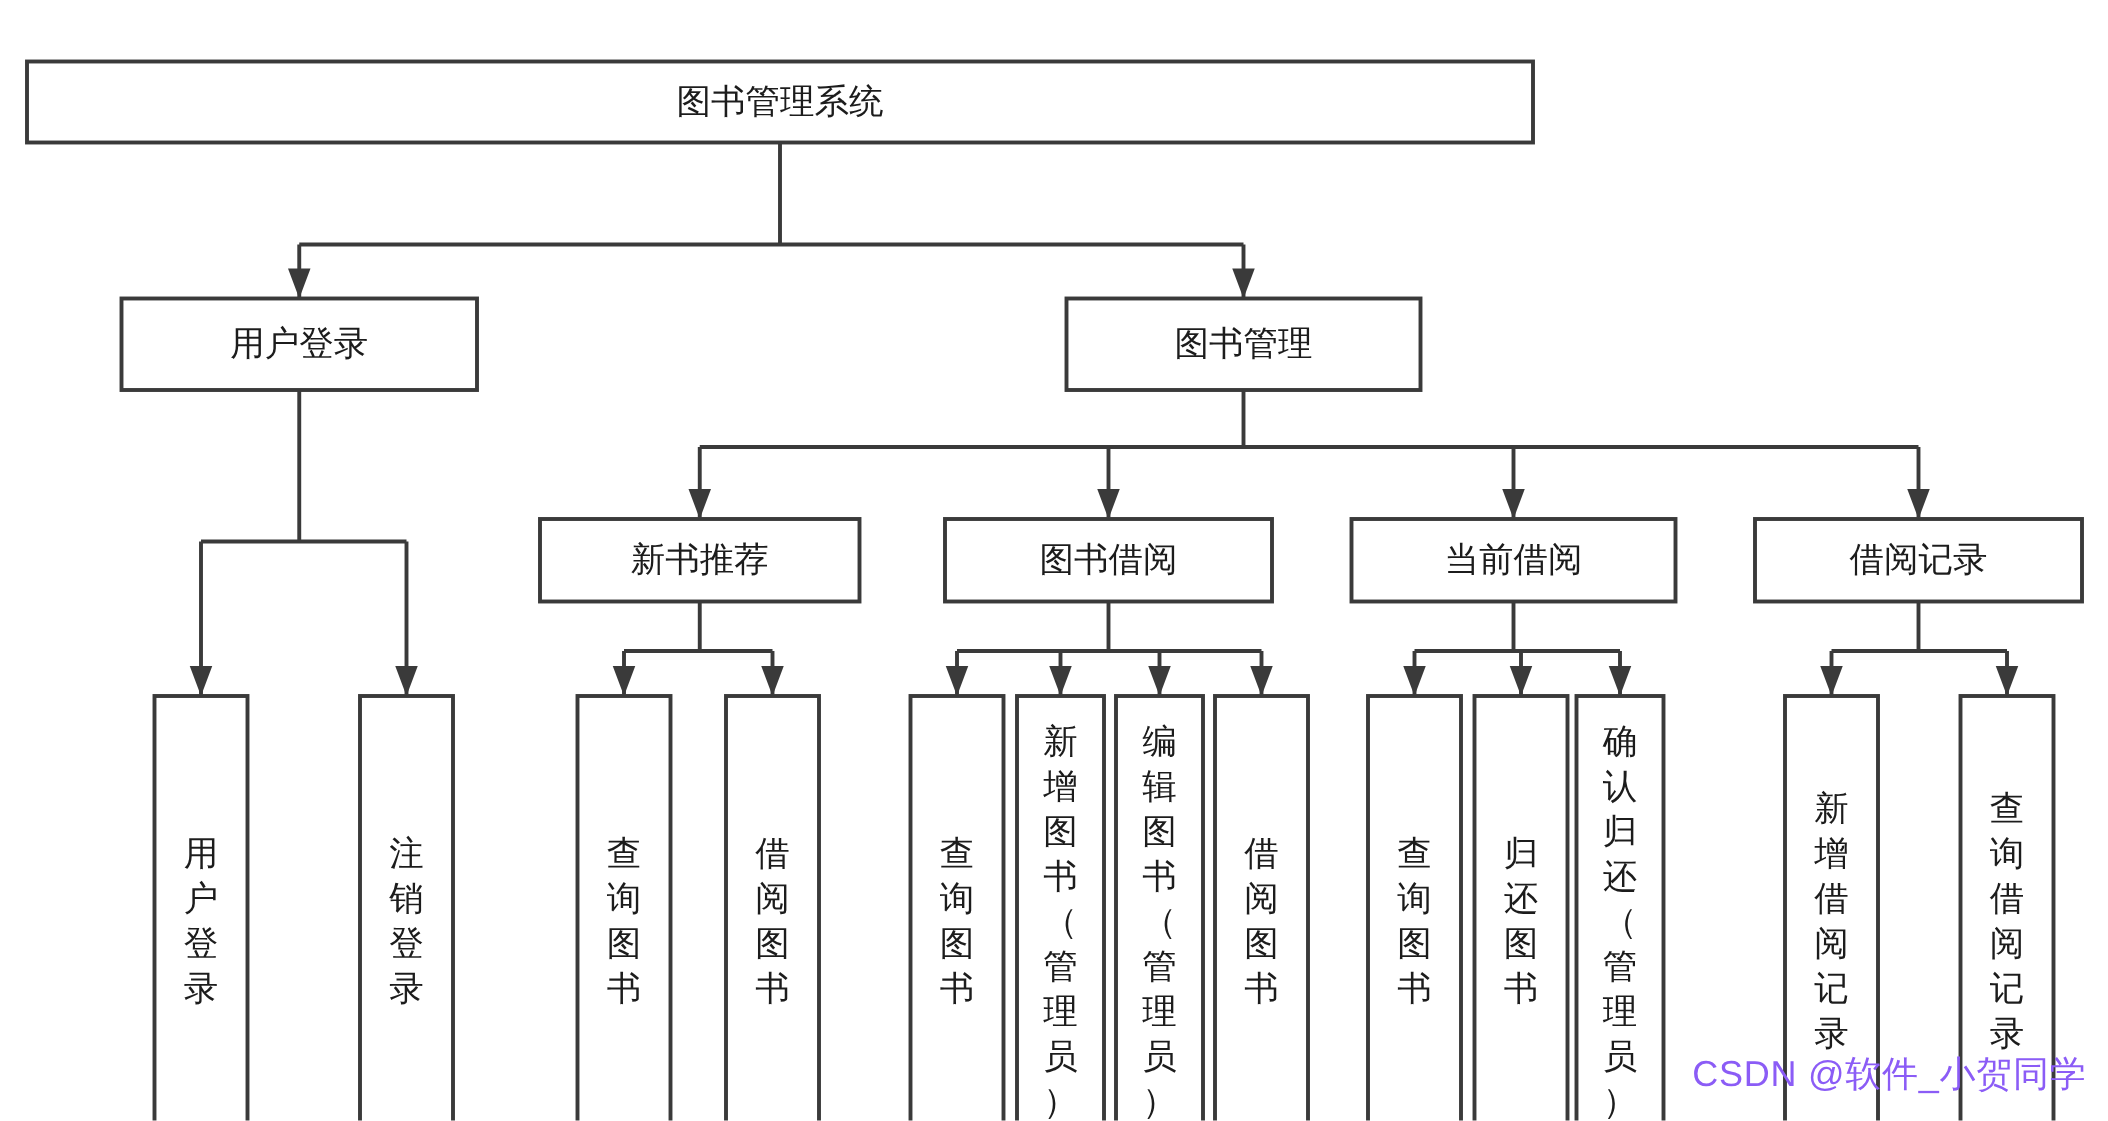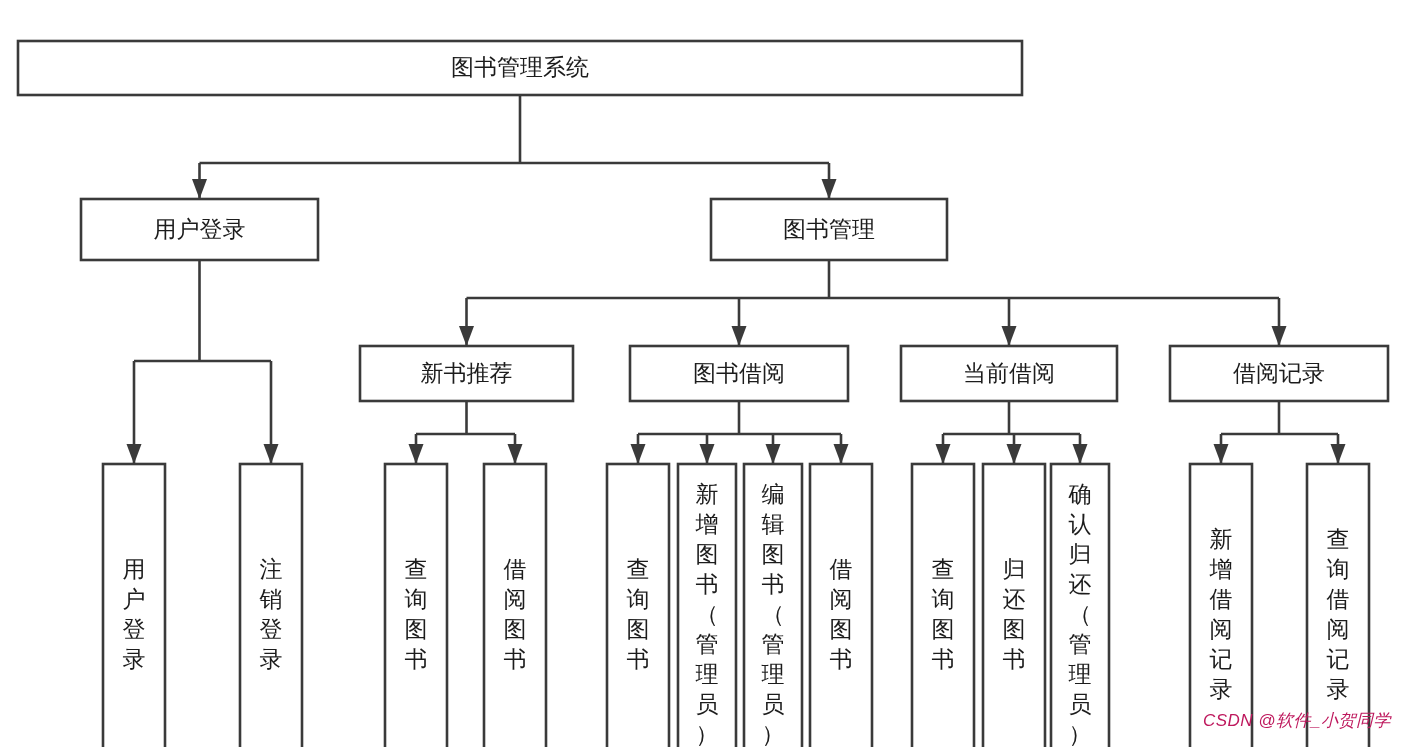--- a/index.html
+++ b/index.html
@@ -52,26 +52,25 @@
     font-family: "Liberation Sans", "DejaVu Sans", sans-serif;
     font-size: 23px;
     fill: #1c1c1c;
     text-anchor: middle;
   }
   .watermark {
     position: absolute;
     right: 14px;
     bottom: 6px;
     font-family: "Liberation Sans", "DejaVu Sans", sans-serif;
-    font-size: 17px;
-    color: #be185d;
+    font-size: 24px;
+    color: #8b5cf6;
     letter-spacing: 0.5px;
     white-space: nowrap;
     pointer-events: none;
-    font-style: italic;
   }
 </style>
 </head>
 <body>
 
 <div id="diagram-root">
   <svg class="flow" viewBox="0 0 1405 747" xmlns="http://www.w3.org/2000/svg">
     <g id="connector-layer">
         <line x1="520" y1="67" x2="520" y2="135" class="connector"></line>
         <line x1="199.5" y1="135" x2="829" y2="135" class="connector"></line>

